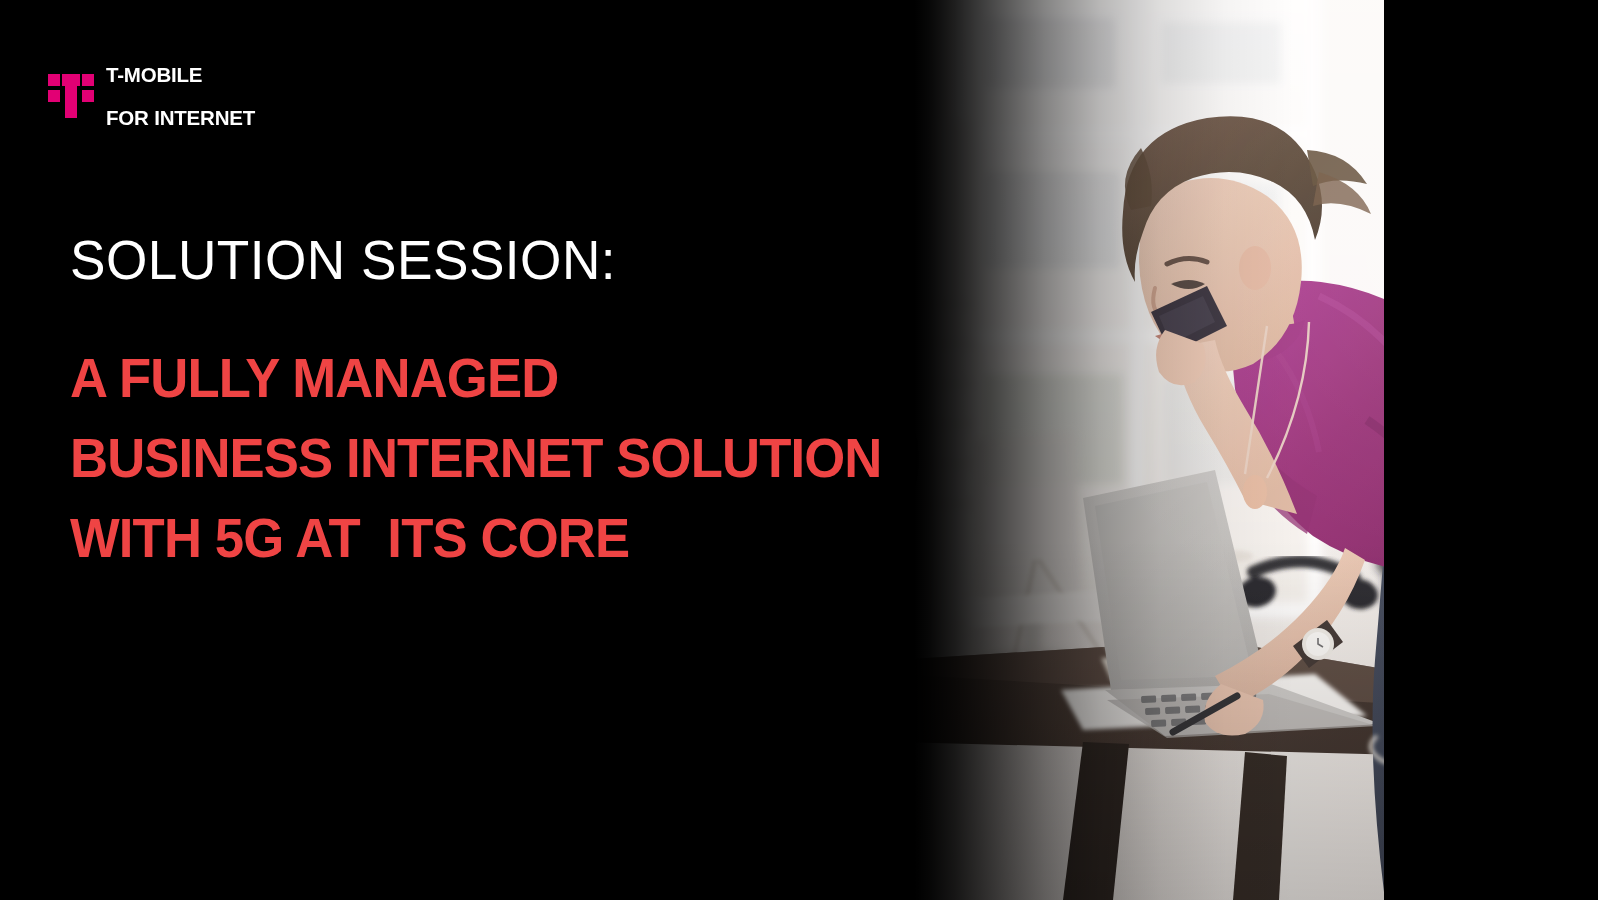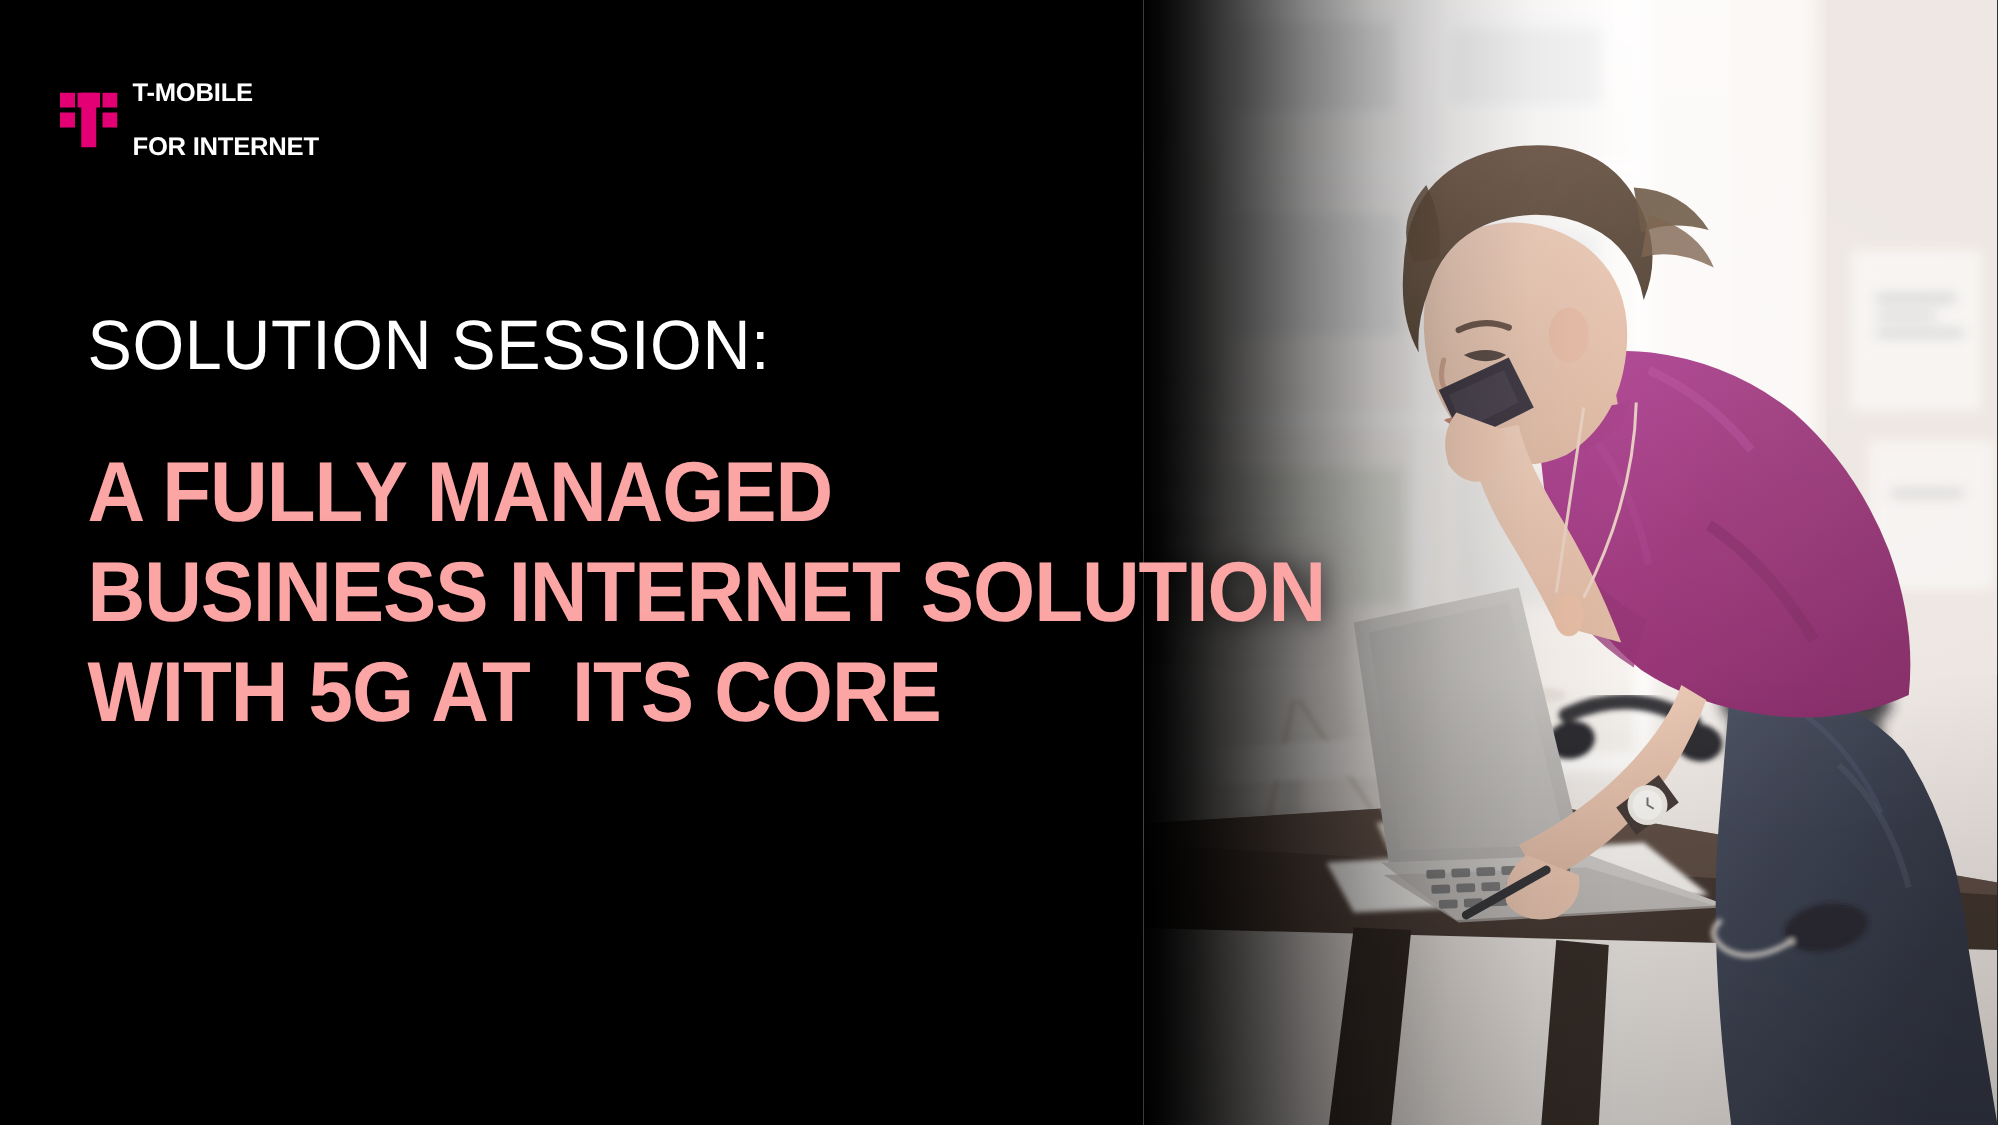--- a/index.html
+++ b/index.html
@@ -6,21 +6,21 @@
 
   html, body {
     width:1598px; height:900px;
     background:#000;
     overflow:hidden;
     font-family:"Liberation Sans", sans-serif;
   }
 
   #slide {
     position:relative;
-    width:1598px;
+    width:1384px;
     height:900px;
     background:#000000;
     overflow:hidden;
   }
 
   
   .photo-stage {
     position:absolute;
     left:915px; top:0;
     width:683px; height:900px;
@@ -69,40 +69,40 @@
     font-size:20.5px;
     line-height:1.06;
     letter-spacing:-0.2px;
     white-space:pre-line;
   }
   .logo-line { display:block; }
 
   
   .copy {
     position:absolute;
-    left:70px; top:248px;
+    left:70px; top:232px;
     z-index:25;
   }
   .eyebrow {
     color:#ffffff;
     font-family:"Liberation Sans", sans-serif;
     font-weight:300;
     font-size:56px;
     line-height:1.0;
     letter-spacing:0.5px;
     white-space:nowrap;
     transform:scaleX(0.95);
     transform-origin:left center;
   }
   .headline {
     margin-top:50px;
-    color:#fca5a5;
+    color:#ef4444;
     font-family:"Liberation Sans", sans-serif;
     font-weight:bold;
-    font-size:68px;
+    font-size:56px;
     line-height:80px;
     letter-spacing:-0.9px;
   }
   .headline .hl-line {
     display:block;
     white-space:pre;
     transform:scaleX(0.94);
     transform-origin:left center;
     text-shadow:0 0 18px rgba(0,0,0,0.55), 0 0 40px rgba(0,0,0,0.35);
   }

